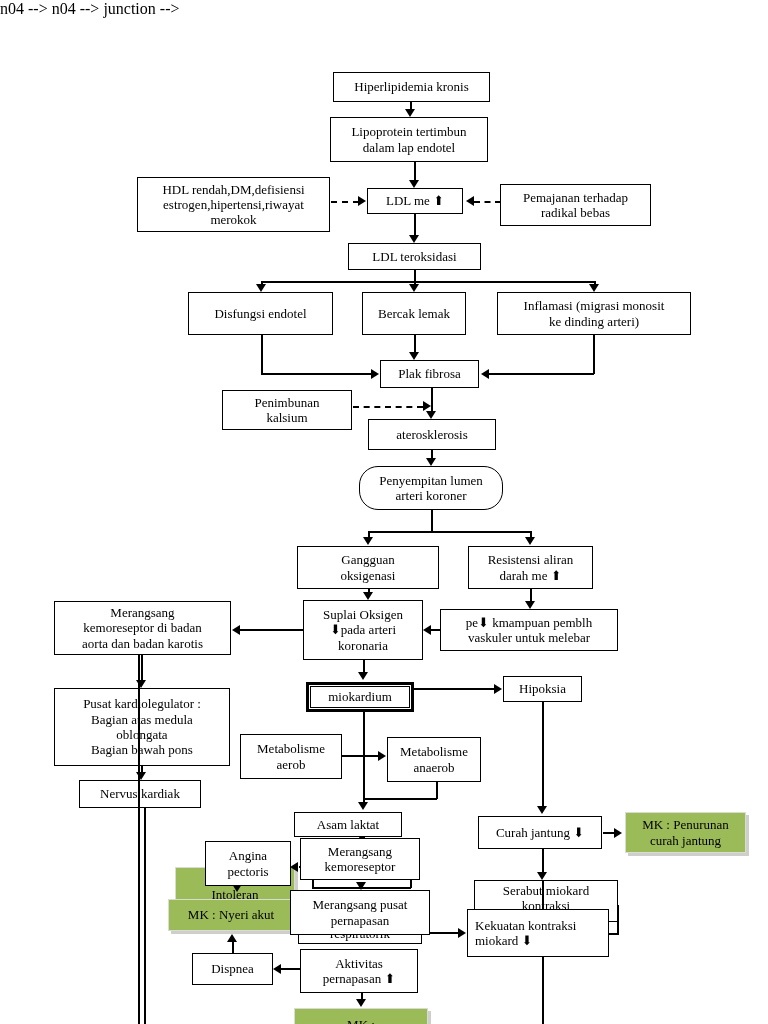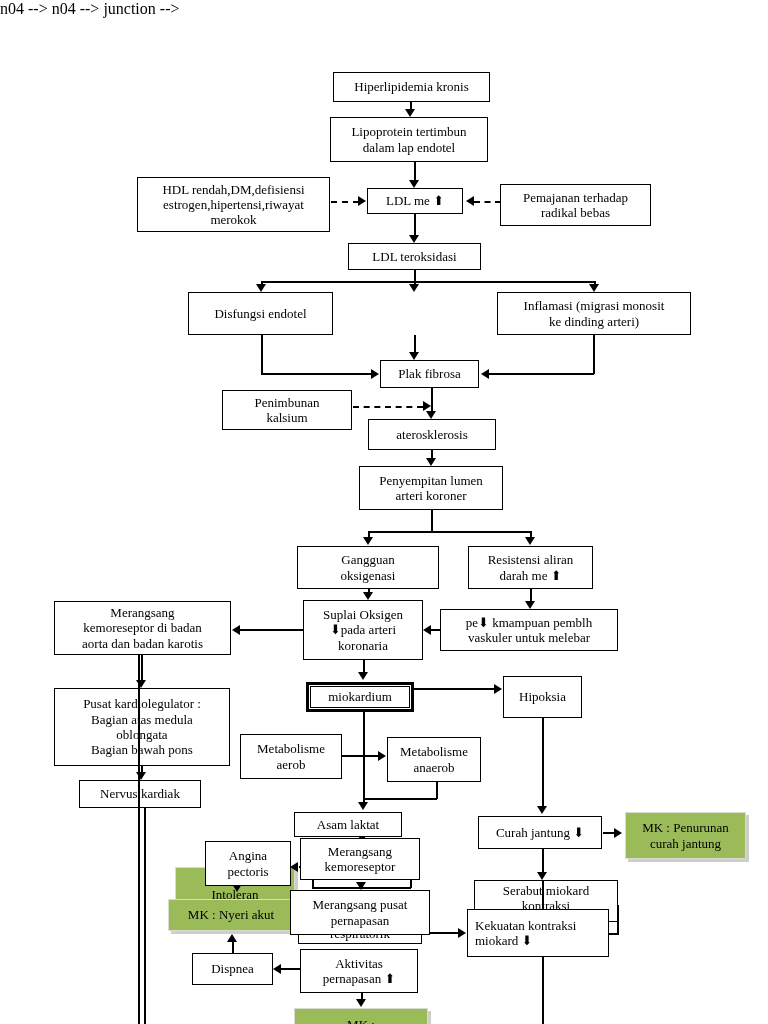--- a/index.html
+++ b/index.html
@@ -123,40 +123,43 @@
   </div>
 
   <div class="node" style="left:348px; top:243px; width:133px; height:27px;">
     <span class="txt">LDL teroksidasi</span>
   </div>
 
   <div class="node" style="left:188px; top:292px; width:145px; height:43px;">
     <span class="txt">Disfungsi endotel</span>
   </div>
 
+  <div class="node" style="left:362px; top:292px; width:104px; height:43px;">
+    <span class="txt">Bercak lemak</span>
+  </div>
 
   <div class="node" style="left:497px; top:292px; width:194px; height:43px;">
     <span class="txt">Inflamasi (migrasi monosit
 ke dinding arteri)</span>
   </div>
 
   <div class="node" style="left:380px; top:360px; width:99px; height:28px;">
     <span class="txt">Plak fibrosa</span>
   </div>
 
   <div class="node" style="left:222px; top:390px; width:130px; height:40px;">
     <span class="txt">Penimbunan
 kalsium</span>
   </div>
 
   <div class="node" style="left:368px; top:419px; width:128px; height:31px;">
     <span class="txt">aterosklerosis</span>
   </div>
 
-  <div class="node" style="left:359px; top:466px; width:144px; height:44px;">
+  <div class="node" style="left:359px; top:466px; width:144px; height:44px;border-radius:19px;">
     <span class="txt">Penyempitan lumen
 arteri koroner</span>
   </div>
 
   <div class="node" style="left:297px; top:546px; width:142px; height:43px;">
     <span class="txt">Gangguan
 oksigenasi</span>
   </div>
 
   <div class="node" style="left:468px; top:546px; width:125px; height:43px;text-align:center;">
@@ -185,21 +188,21 @@
     <span class="txt">Pusat kardiolegulator :
 Bagian atas medula
 oblongata
 Bagian bawah pons</span>
   </div>
 
   <div class="node thick" style="left:306px; top:682px; width:108px; height:30px;">
     <span class="txt">miokardium</span>
   </div>
 
-  <div class="node" style="left:503px; top:676px; width:79px; height:42px;">
+  <div class="node" style="left:503px; top:676px; width:79px; height:26px;">
     <span class="txt">Hipoksia</span>
   </div>
 
   <div class="node" style="left:79px; top:780px; width:122px; height:28px;">
     <span class="txt">Nervus kardiak</span>
   </div>
 
   <div class="node" style="left:240px; top:734px; width:102px; height:45px;">
     <span class="txt">Metabolisme
 aerob</span>
@@ -211,21 +214,21 @@
   </div>
 
   <div class="node" style="left:294px; top:812px; width:108px; height:25px;">
     <span class="txt">Asam laktat</span>
   </div>
 
   <div class="node" style="left:478px; top:816px; width:124px; height:33px;">
     <span class="txt">Curah jantung ⬇</span>
   </div>
 
-  <div class="node green" style="left:625px; top:812px; width:121px; height:47px;">
+  <div class="node green" style="left:625px; top:812px; width:121px; height:41px;">
     <span class="txt">MK : Penurunan
 curah jantung</span>
   </div>
 
   <div class="node" style="left:205px; top:841px; width:86px; height:45px;">
     <span class="txt">Angina
 pectoris</span>
   </div>
 
   <div class="node" style="left:300px; top:838px; width:120px; height:42px;">

